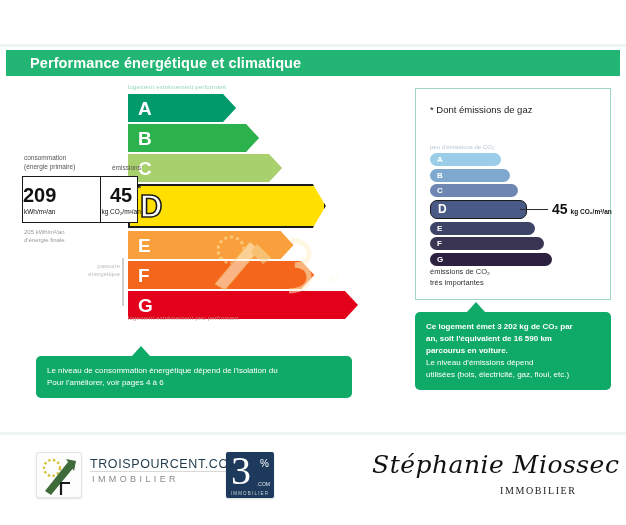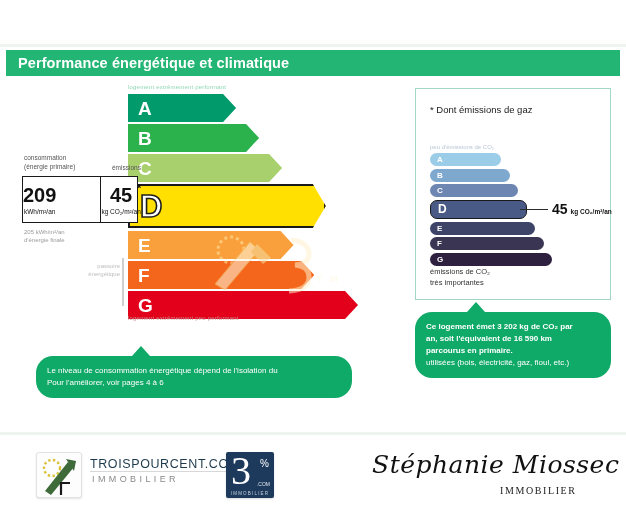--- a/index.html
+++ b/index.html
@@ -18,21 +18,21 @@
   }
 
   
   .header-band {
     position: absolute; left: 6px; top: 50px; width: 614px; height: 26px;
     background: #22b573;
     display: flex; align-items: center;
   }
   .header-title {
     color: #ffffff; font-size: 14.5px; font-weight: bold;
-    padding-left: 12px; letter-spacing: .1px; white-space: nowrap;
+    padding-left: 24px; letter-spacing: .1px; white-space: nowrap;
   }
 
   
   .content { position: absolute; left: 0; top: 76px; width: 626px; height: 340px; }
 
   
   .ladder { position: absolute; left: 0; top: 0; width: 360px; height: 270px; }
 
   .cap-top {
     position: absolute; left: 128px; top: 8px;
@@ -140,21 +140,21 @@
     background: #2b2b2b;
   }
   .co2-val {
     position: absolute; left: 122px; top: 1px;
     font-size: 14px; font-weight: bold; color: #111; white-space: nowrap;
   }
   .co2-val .u { font-size: 6.5px; font-weight: bold; margin-left: 3px; }
 
   
   .callout {
-    position: absolute; border-radius: 17px; background: #0fa968; color: #fff;
+    position: absolute; border-radius: 5px; background: #0fa968; color: #fff;
   }
   .callout .ctxt { padding: 9px 11px; font-size: 8px; line-height: 1.5; }
   .callout .strong { font-weight: bold; }
   .callout-left { left: 36px; top: 280px; width: 316px; }
   .callout-right { left: 415px; top: 236px; width: 196px; }
   .notch {
     position: absolute; width: 0; height: 0;
     border-left: 9px solid transparent; border-right: 9px solid transparent;
     border-bottom: 10px solid #0fa968;
   }
@@ -371,21 +371,22 @@
         <div>Le niveau de consommation énergétique dépend de l'isolation du</div>
         <div>Pour l'améliorer, voir pages 4 à 6</div>
       </div>
     </div>
 
     <div class="callout callout-right">
       <div class="notch" style="left:52px; top:-10px;"></div>
       <div class="ctxt">
         <div class="strong">Ce logement émet 3 202 kg de CO₂ par</div>
         <div class="strong">an, soit l'équivalent de 16 590 km</div>
-        <div class="strong">parcourus en primaire.</div>
+        <div class="strong">parcourus en voiture.</div>
+        <div>Le niveau d'émissions dépend</div>
         <div>utilisées (bois, électricité, gaz, fioul, etc.)</div>
       </div>
     </div>
 
   </div>
 
   <div class="footer-rule"></div>
 
   <div class="footer">
 

